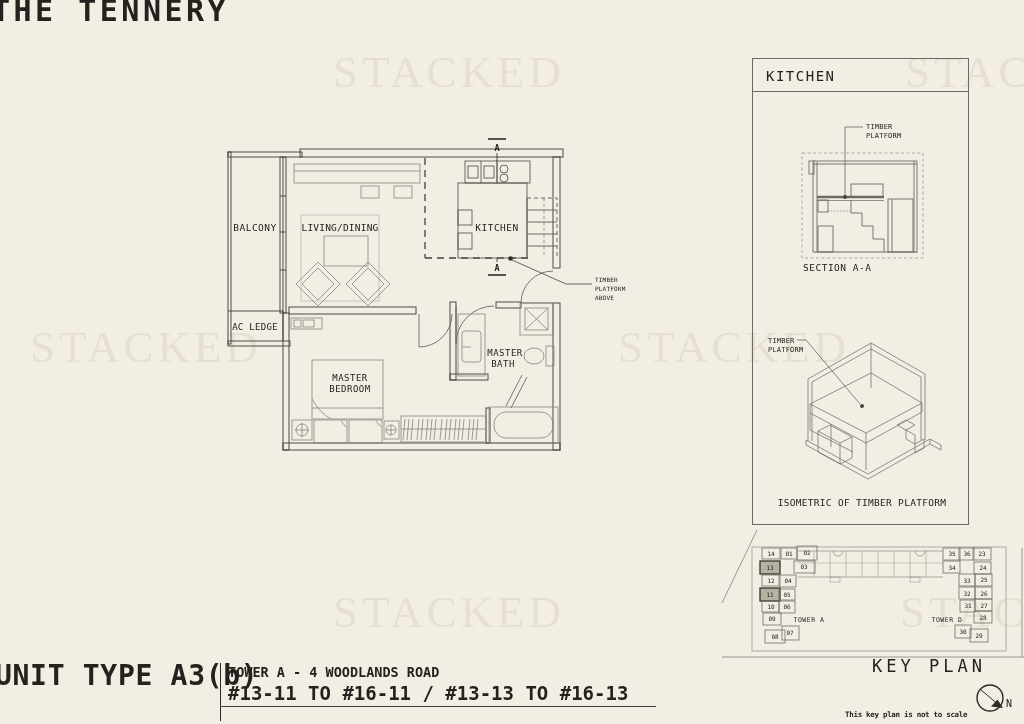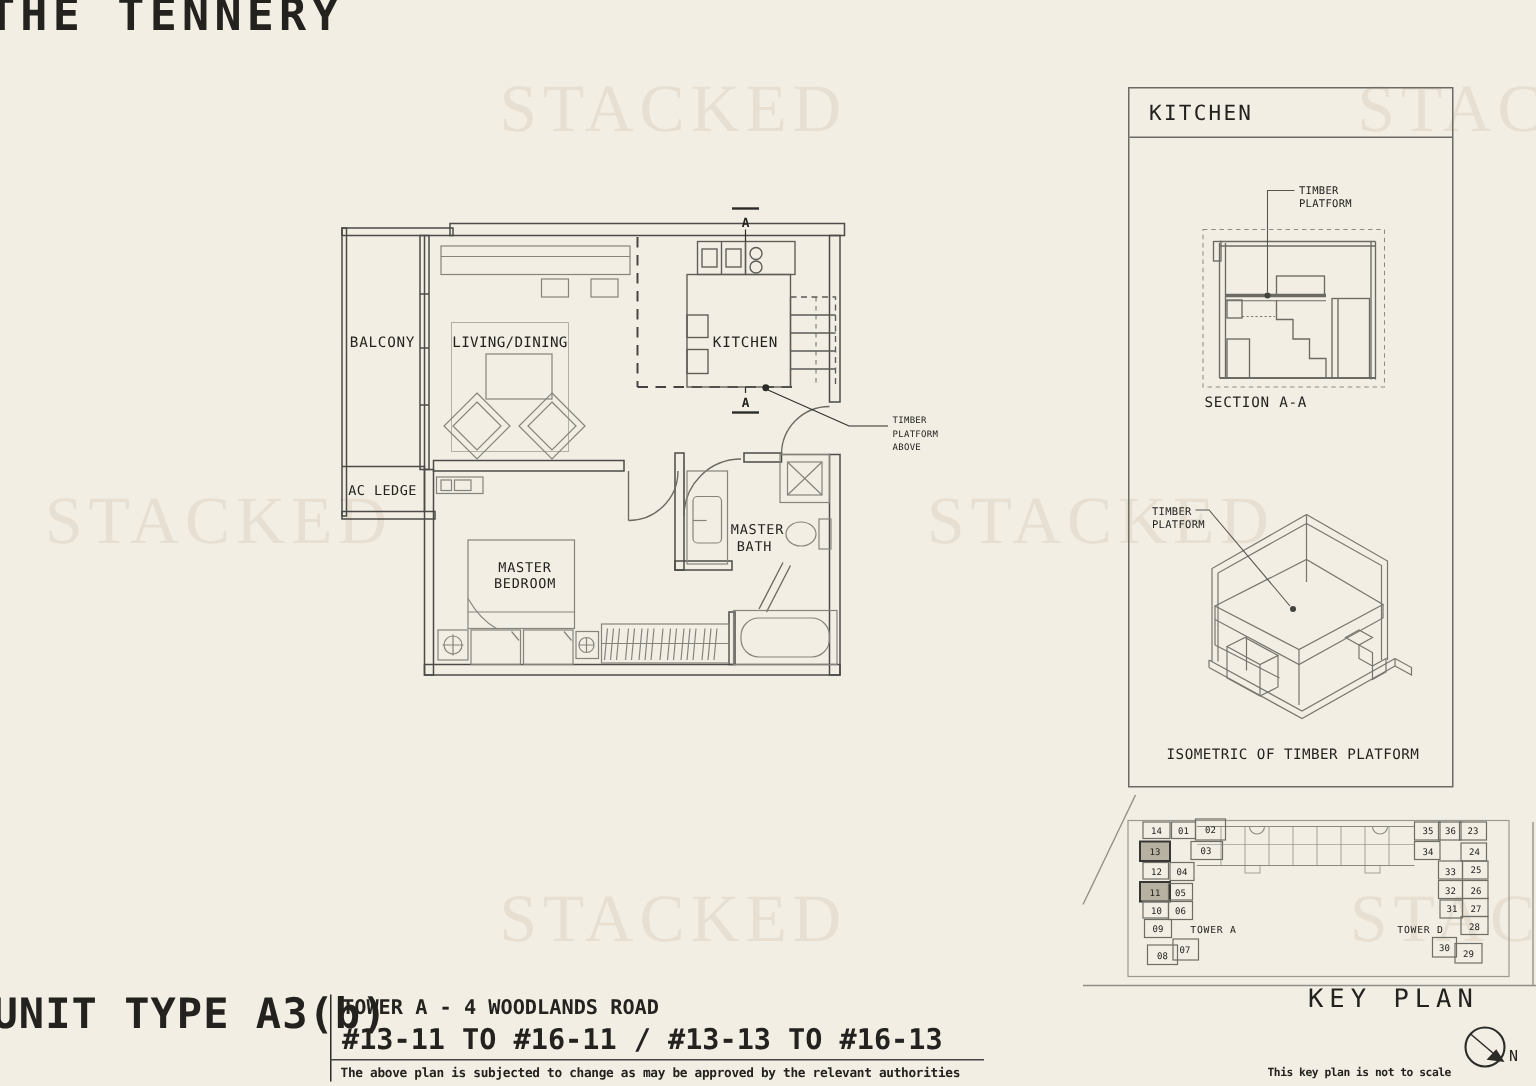--- a/index.html
+++ b/index.html
@@ -43,21 +43,20 @@
 
   <div class="panel">
     <div class="panel-header">KITCHEN</div>
   </div>
 
   <div class="unit-type">UNIT TYPE A3(b)</div>
   <div class="vdiv"></div>
   <div class="addr1">TOWER A - 4 WOODLANDS ROAD</div>
   <div class="addr2">#13-11 TO #16-11 / #13-13 TO #16-13</div>
   <div class="hline"></div>
-  <div class="disclaimer">The above plan is subjected to change as may be approved by the relevant authorities</div>
 
   <div class="keyplan-caption">KEY PLAN</div>
   <div class="keyplan-note">This key plan is not to scale</div>
 
   <svg class="drawing" width="1024" height="724" viewBox="0 0 1024 724">
 
     <g stroke="#4c4b47" fill="none" stroke-width="1">
       <rect x="300" y="149" width="263" height="8"></rect>
       <rect x="228" y="152" width="74" height="5"></rect>
       <rect x="228" y="152" width="3" height="192"></rect>

